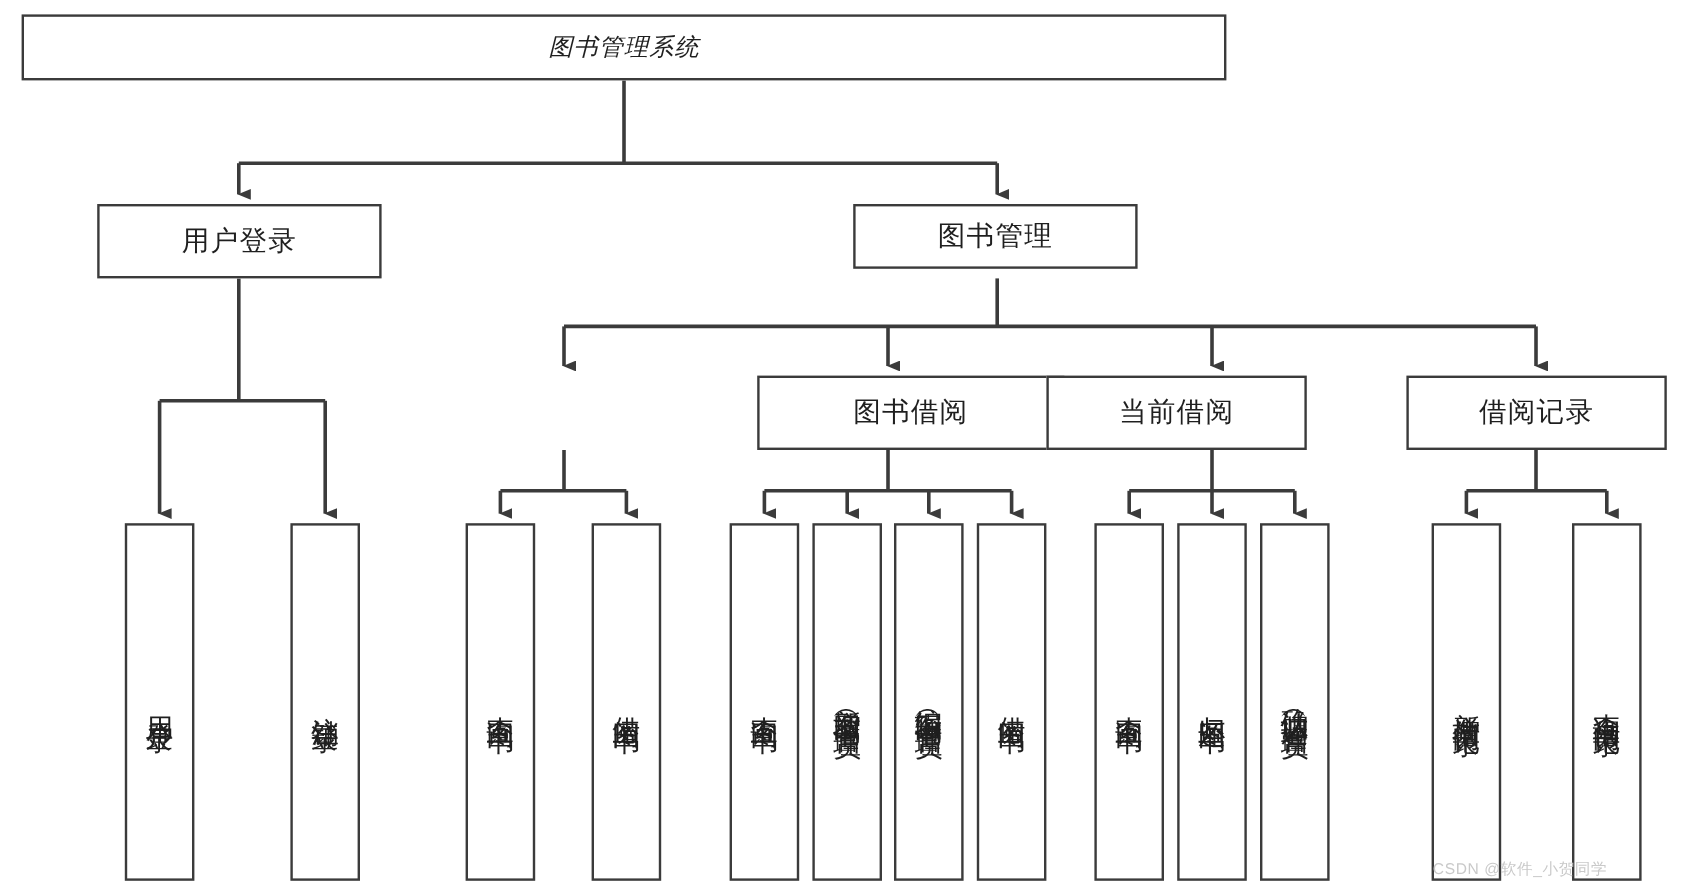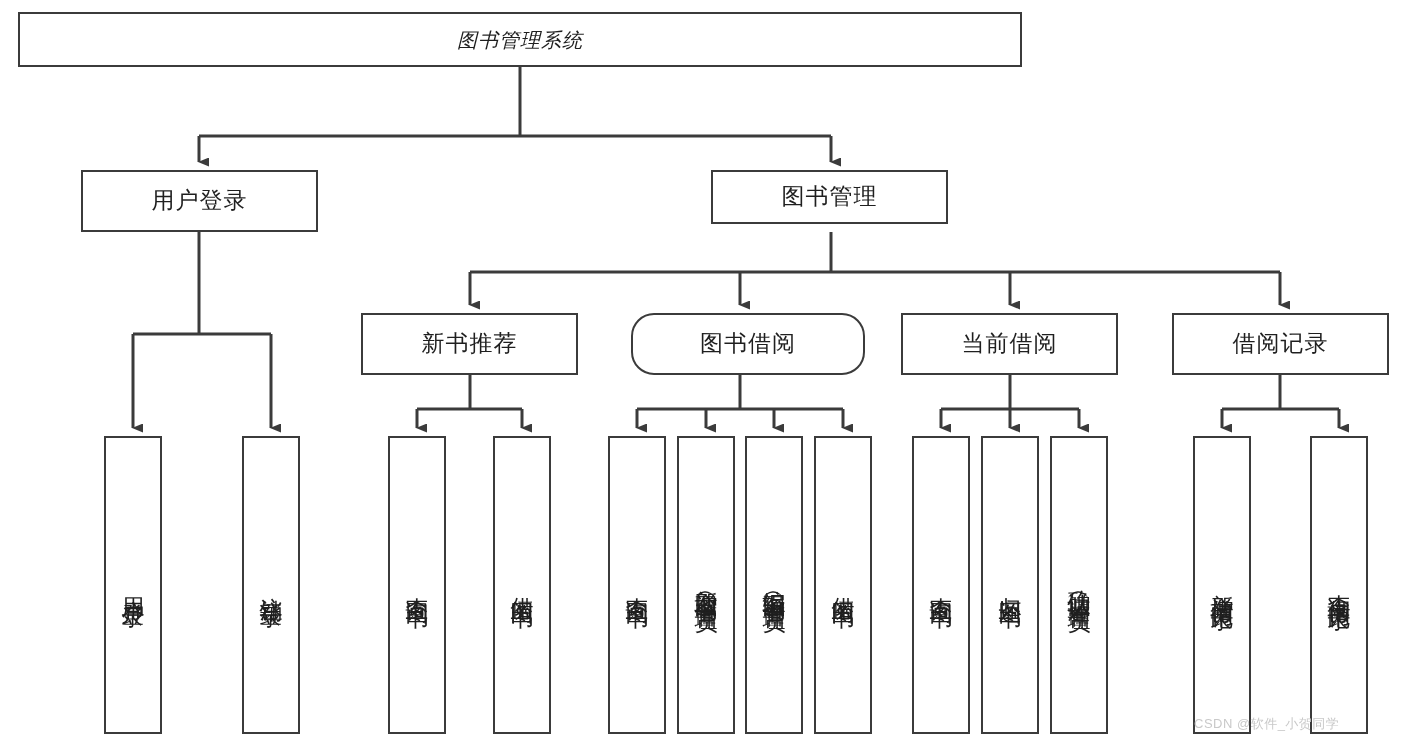--- a/index.html
+++ b/index.html
@@ -119,23 +119,22 @@
       <path d="M1222,409 L1222,428" marker-end="url(#arrowhead)"></path>
       <path d="M1339,409 L1339,428" marker-end="url(#arrowhead)"></path>
     </g>
   </svg>
 
   <div class="node h root" style="left:18px; top:12px; width:1004px; height:55px;">图书管理系统</div>
 
   <div class="node h" style="left:81px; top:170px; width:237px; height:62px;">用户登录</div>
   <div class="node h" style="left:711px; top:170px; width:237px; height:54px;">图书管理</div>
 
-  <div class="node h" style="left:361px; top:313px; width:217px; height:62px;">新书推荐</div>
-  <div class="node h" style="left:631px; top:313px; width:234px; height:62px;border-radius:23px;">图书借阅</div>
-  <div class="node h" style="left:901px; top:313px; width:217px; height:62px;">当前借阅</div>
+  <div class="node h" style="left:631px; top:313px; width:256px; height:62px;">图书借阅</div>
+  <div class="node h" style="left:872px; top:313px; width:217px; height:62px;">当前借阅</div>
   <div class="node h" style="left:1172px; top:313px; width:217px; height:62px;text-align:right;">借阅记录</div>
 
   <div class="node v" style="left:104px; top:436px; width:58px; height:298px;">
     <span>用户登录</span>
   </div>
   <div class="node v" style="left:242px; top:436px; width:58px; height:298px;">
     <span>注销登录</span>
   </div>
 
   <div class="node v" style="left:388px; top:436px; width:58px; height:298px;">

